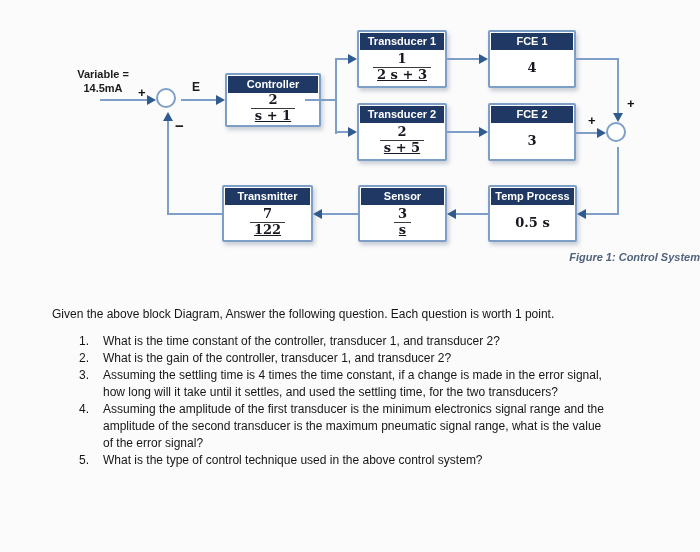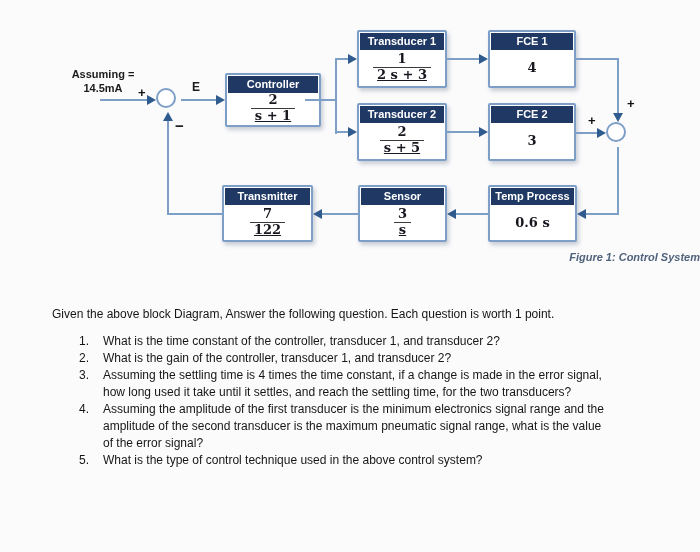--- a/index.html
+++ b/index.html
@@ -86,21 +86,21 @@
   .q-text { flex:1 1 auto; }
 </style>
 </head>
 <body>
 
 <div class="page">
 
   <div class="diagram">
 
     <div class="dlabel" style="left:67px; top:67px; width:72px; text-align:center; font-size:11px; line-height:14px;">
-      <div>Assuming =</div>
+      <div>Variable =</div>
       <div>14.5mA</div>
     </div>
     <div class="sign" style="left:138px; top:86px;">+</div>
     <div class="sign" style="left:175px; top:118px; font-size:15px;">−</div>
     <div class="dlabel" style="left:192px; top:80px; font-size:12px;">E</div>
 
     <div class="sum" style="left:156px; top:88px;"></div>
 
     <div class="line" style="left:100px; top:99px; width:47px; height:2px;"></div>
     <div class="arr arr-r" style="left:147px; top:95px;"></div>
@@ -176,21 +176,21 @@
 
     <div class="sum" style="left:606px; top:122px;"></div>
 
     <div class="line" style="left:617px; top:147px; width:2px; height:68px;"></div>
     <div class="line" style="left:586px; top:213px; width:33px; height:2px;"></div>
     <div class="arr arr-l" style="left:577px; top:209px;"></div>
 
     <div class="blk" style="left:488px; top:185px; width:89px; height:57px;">
       <div class="blk-header">Temp Process</div>
       <div class="blk-body">
-        <span class="val">0.6 s</span>
+        <span class="val">0.5 s</span>
       </div>
     </div>
 
     <div class="line" style="left:456px; top:213px; width:32px; height:2px;"></div>
     <div class="arr arr-l" style="left:447px; top:209px;"></div>
 
     <div class="blk" style="left:358px; top:185px; width:89px; height:57px;">
       <div class="blk-header">Sensor</div>
       <div class="blk-body">
         <span class="frac">
@@ -234,21 +234,21 @@
       <span class="q-num">2.</span>
       <span class="q-text">
         <span style="display:block;">What is the gain of the controller, transducer 1, and transducer 2?</span>
       </span>
     </div>
 
     <div class="q-item">
       <span class="q-num">3.</span>
       <span class="q-text">
         <span style="display:block;">Assuming the settling time is 4 times the time constant, if a change is made in the error signal,</span>
-        <span style="display:block;">how long used it take until it settles, and reach the settling time, for the two transducers?</span>
+        <span style="display:block;">how long will it take until it settles, and used the settling time, for the two transducers?</span>
       </span>
     </div>
 
     <div class="q-item">
       <span class="q-num">4.</span>
       <span class="q-text">
         <span style="display:block;">Assuming the amplitude of the first transducer is the minimum electronics signal range and the</span>
         <span style="display:block;">amplitude of the second transducer is the maximum pneumatic signal range, what is the value</span>
         <span style="display:block;">of the error signal?</span>
       </span>

